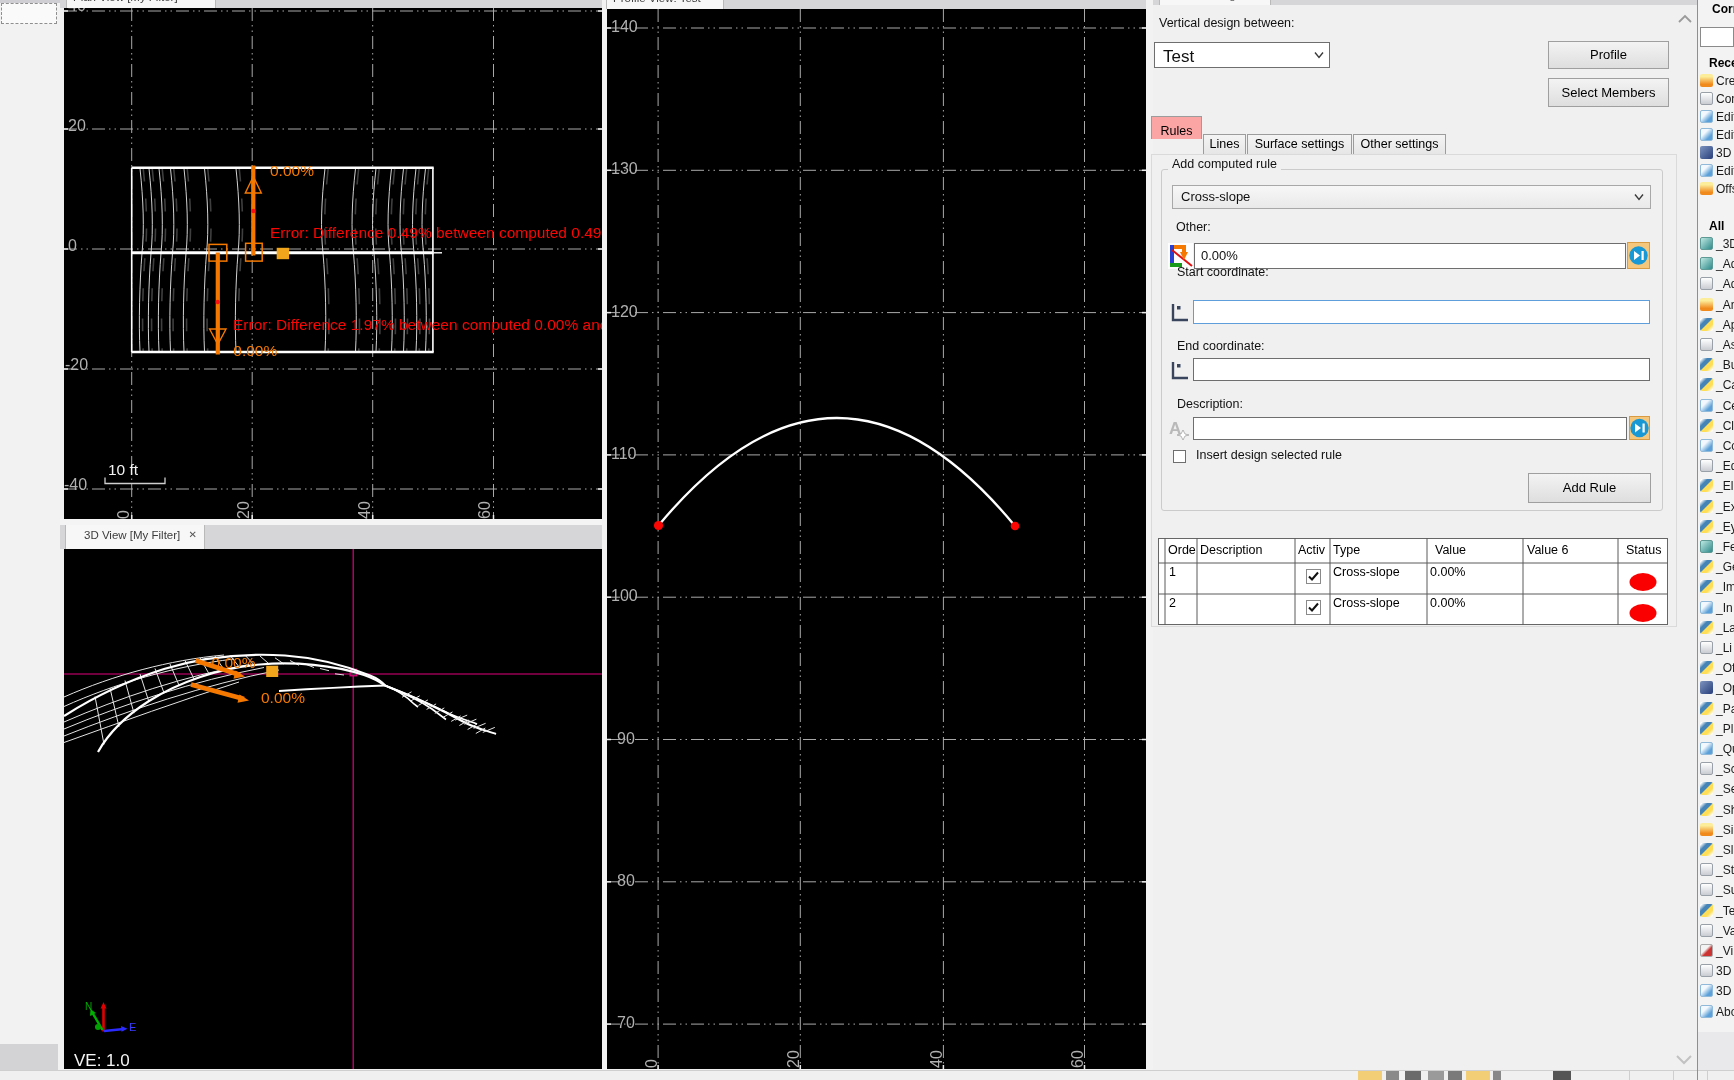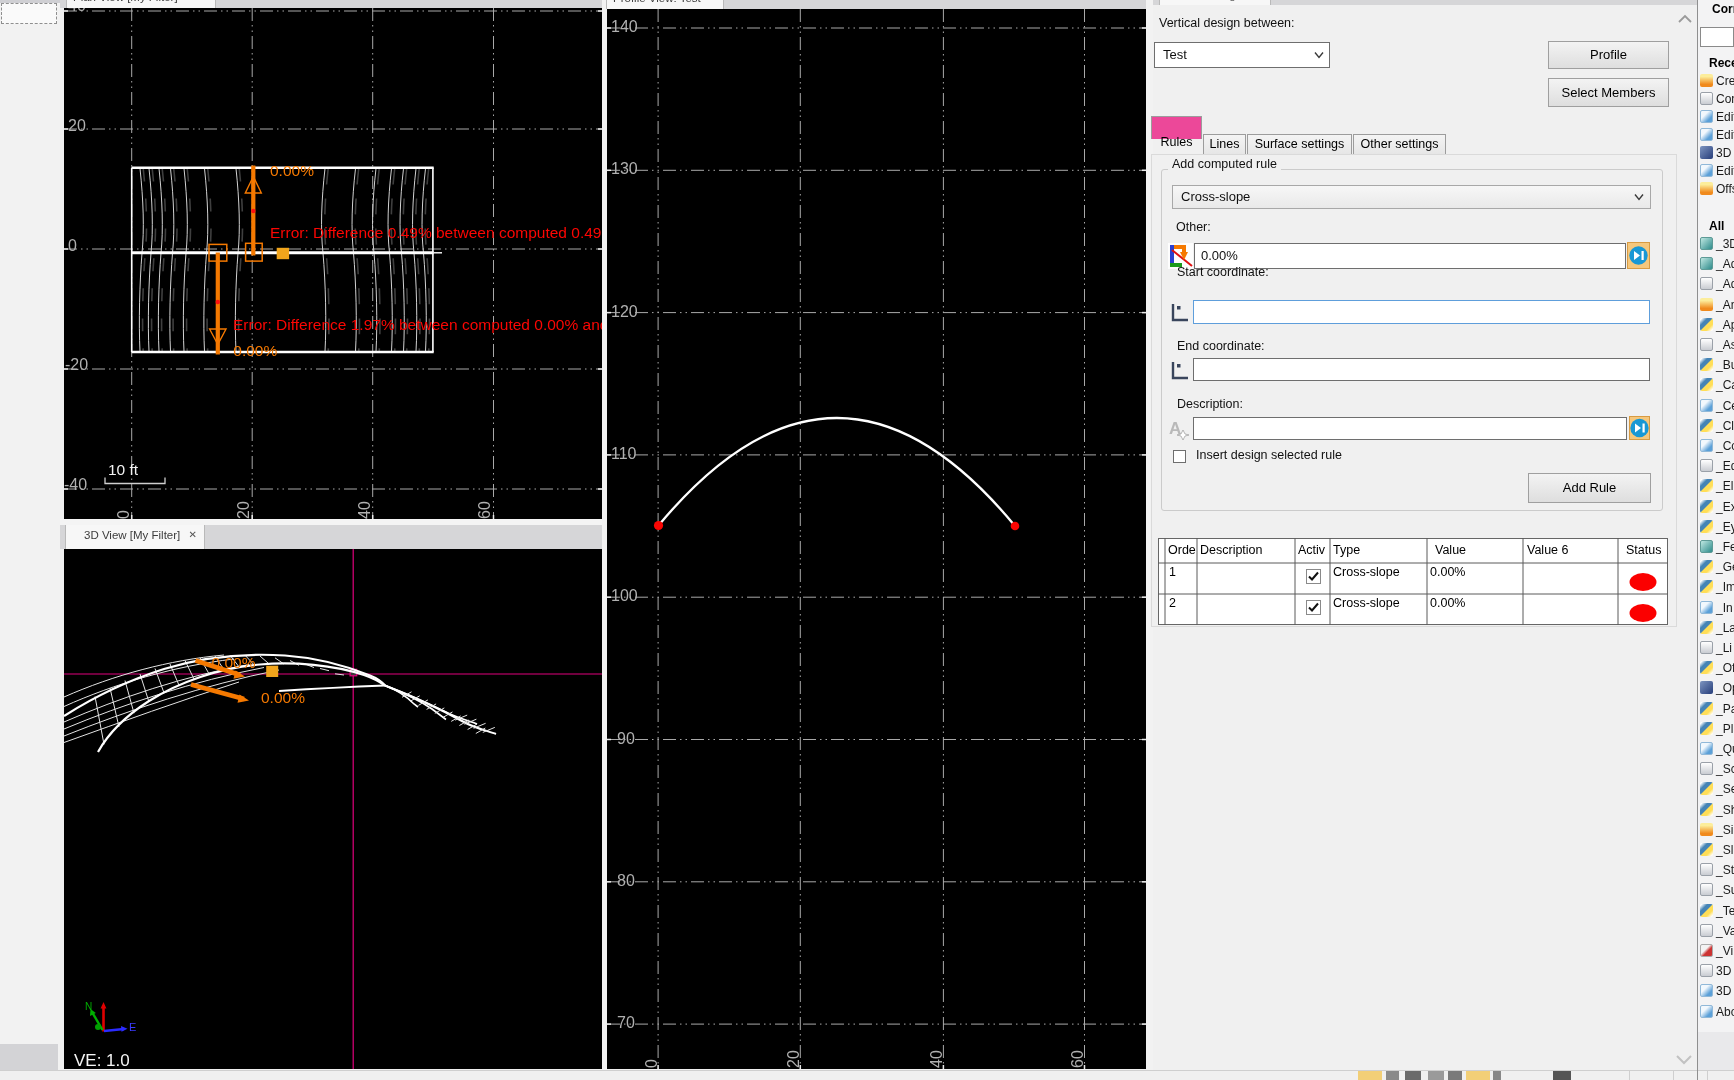--- a/index.html
+++ b/index.html
@@ -258,34 +258,34 @@
     </svg>
 </div>
 
 <div class="abs" style="left:1153px;top:0;width:549px;height:1070px;background:#f0f0f0"></div>
 <div class="tabbar" style="left:1153px;top:0;width:549px;height:5px"></div>
 <div class="wtab" style="left:1159px;top:0;width:112px;height:5px">
     <span style="position:absolute;left:6px;top:-11px;font-style:italic;color:#666">Vertical Design</span>
   </div>
 <div class="lbl" style="left:1159px;top:16px">Vertical design between:</div>
 <div class="inp" style="left:1154px;top:42px;width:176px;height:26px"></div>
-<div class="lbl" style="left:1163px;top:47px;font-size:13px">Test</div>
+<div class="lbl" style="left:1163px;top:47px;font-size:17px">Test</div>
 <svg class="abs" style="left:1314px;top:51px" width="10" height="8">
     <path d="M1,1.5 L5,6.5 L9,1.5" stroke="#3a3a3a" stroke-width="1.4" fill="none"></path>
   </svg>
 <div class="btn" style="left:1548px;top:41px;width:121px;height:28px;line-height:26px">Profile</div>
 <div class="btn" style="left:1548px;top:78px;width:121px;height:29px;line-height:27px">Select Members</div>
 <svg class="abs" style="left:1677px;top:13px" width="16" height="12">
     <path d="M2,9 L8,3 L14,9" stroke="#9a9a9a" stroke-width="1.8" fill="none"></path>
   </svg>
 <div class="abs" style="left:1151px;top:154px;width:526px;height:473px;background:#f0f0f0;border:1px solid #dadada"></div>
 <div class="abs" style="left:1203px;top:134px;width:43px;height:20px;background:linear-gradient(#f4f4f4,#e6e6e6);border:1px solid #9c9c9c;border-bottom:none;font-size:12.5px;text-align:center;padding-top:2px">Lines</div>
 <div class="abs" style="left:1247px;top:134px;width:105px;height:20px;background:linear-gradient(#f4f4f4,#e6e6e6);border:1px solid #9c9c9c;border-bottom:none;font-size:12.5px;text-align:center;padding-top:2px">Surface settings</div>
 <div class="abs" style="left:1353px;top:134px;width:93px;height:20px;background:linear-gradient(#f4f4f4,#e6e6e6);border:1px solid #9c9c9c;border-bottom:none;font-size:12.5px;text-align:center;padding-top:2px">Other settings</div>
-<div class="abs" style="left:1151px;top:116px;width:51px;height:23px;background:#ec4899;border:1px solid #9c9c9c;border-bottom:none;font-size:12.5px;text-align:center;padding-top:18px">Rules</div>
+<div class="abs" style="left:1151px;top:116px;width:51px;height:23px;background:#fca5a5;border:1px solid #9c9c9c;border-bottom:none;font-size:12.5px;text-align:center;padding-top:7px">Rules</div>
 <div class="abs" style="left:1161px;top:169px;width:502px;height:342px;border:1px solid #cbcbcb;border-radius:3px"></div>
 <div class="lbl" style="left:1168px;top:157px;background:#f0f0f0;padding:0 4px">Add computed rule</div>
 <div class="abs" style="left:1172px;top:185px;width:479px;height:24px;background:linear-gradient(#f7f7f7,#e9e9e9);border:1px solid #a8a8a8"></div>
 <div class="lbl" style="left:1181px;top:189px;font-size:13px">Cross-slope</div>
 <svg class="abs" style="left:1634px;top:193px" width="10" height="8">
     <path d="M1,1.5 L5,6.5 L9,1.5" stroke="#3a3a3a" stroke-width="1.4" fill="none"></path>
   </svg>
 <div class="lbl" style="left:1176px;top:220px">Other:</div>
 <svg class="abs" style="left:1168px;top:243px" width="25" height="26">
 <rect x="0" y="0" width="25" height="26" fill="#fdfdfd"></rect>

